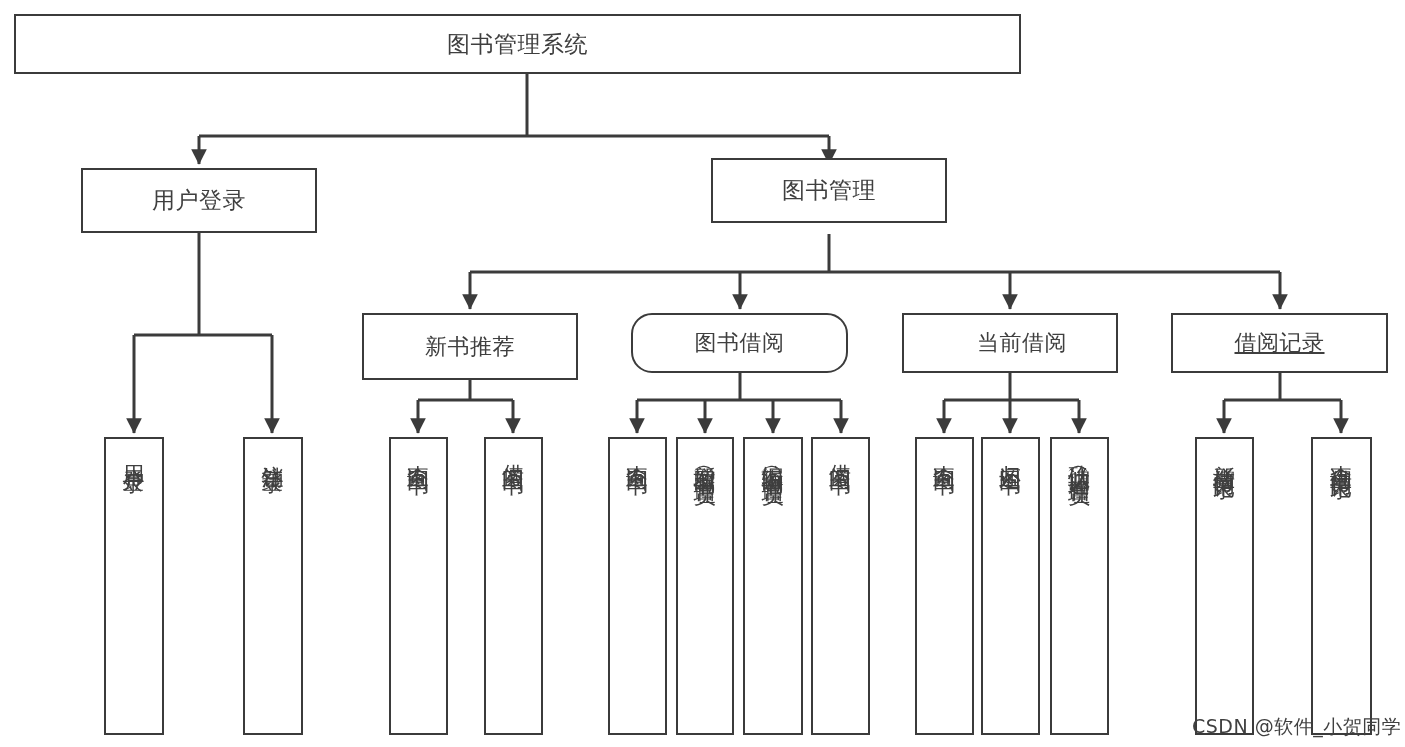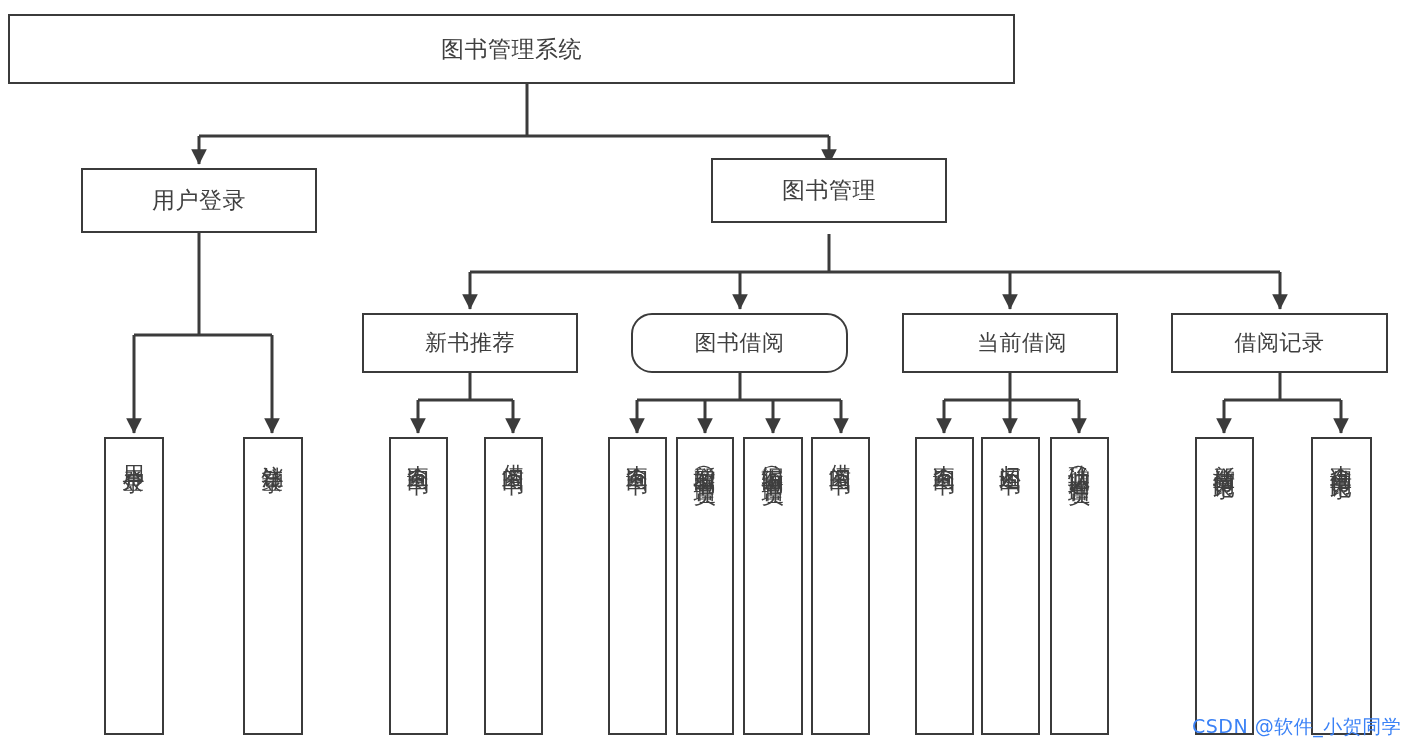--- a/index.html
+++ b/index.html
@@ -43,21 +43,21 @@
     writing-mode:vertical-rl;
     text-orientation:upright;
     font-size:22px;
     line-height:1.05;
     letter-spacing:3px;
     white-space:nowrap;
   }
 
   .watermark{
     position:absolute;
-    color:#3b82f6;
+    color:#404040;
     font-size:19px;
     letter-spacing:0.5px;
     white-space:nowrap;
     pointer-events:none;
   }
 </style>
 </head>
 <body>
 
 <div id="stage">
@@ -107,41 +107,41 @@
       <path d="M 1010 400 L 1010 433" marker-end="url(#arrow)"></path>
       <path d="M 1079 400 L 1079 433" marker-end="url(#arrow)"></path>
 
       <path d="M 1280 373 L 1280 400"></path>
       <path d="M 1224 400 L 1341 400"></path>
       <path d="M 1224 400 L 1224 433" marker-end="url(#arrow)"></path>
       <path d="M 1341 400 L 1341 433" marker-end="url(#arrow)"></path>
     </g>
   </svg>
 
-  <div class="node root" style="left:8px;top:14px;width:1007px;height:70px;">
+  <div class="node root" style="left:14px;top:14px;width:1007px;height:60px;">
     <span class="label">图书管理系统</span>
   </div>
 
   <div class="node h" style="left:81px;top:168px;width:236px;height:65px;">
     <span class="label">用户登录</span>
   </div>
   <div class="node h" style="left:711px;top:158px;width:236px;height:65px;">
     <span class="label">图书管理</span>
   </div>
 
-  <div class="node lvl3" style="left:362px;top:313px;width:216px;height:60px;">
+  <div class="node lvl3" style="left:362px;top:313px;width:216px;height:67px;">
     <span class="label">新书推荐</span>
   </div>
   <div class="node lvl3" style="left:631px;top:313px;width:217px;height:60px;border-radius:21px;">
     <span class="label">图书借阅</span>
   </div>
   <div class="node lvl3" style="left:902px;top:313px;width:216px;height:60px;padding-left:24px;">
     <span class="label">当前借阅</span>
   </div>
-  <div class="node lvl3" style="left:1171px;top:313px;width:217px;height:60px;">
+  <div class="node lvl3" style="left:1171px;top:313px;width:217px;height:60px;text-decoration:underline;">
     <span class="label">借阅记录</span>
   </div>
 
   <div class="node leaf" style="left:104px;top:437px;width:60px;height:298px;">
     <span class="label">用户登录</span>
   </div>
   <div class="node leaf" style="left:243px;top:437px;width:60px;height:298px;">
     <span class="label">注销登录</span>
   </div>
 

